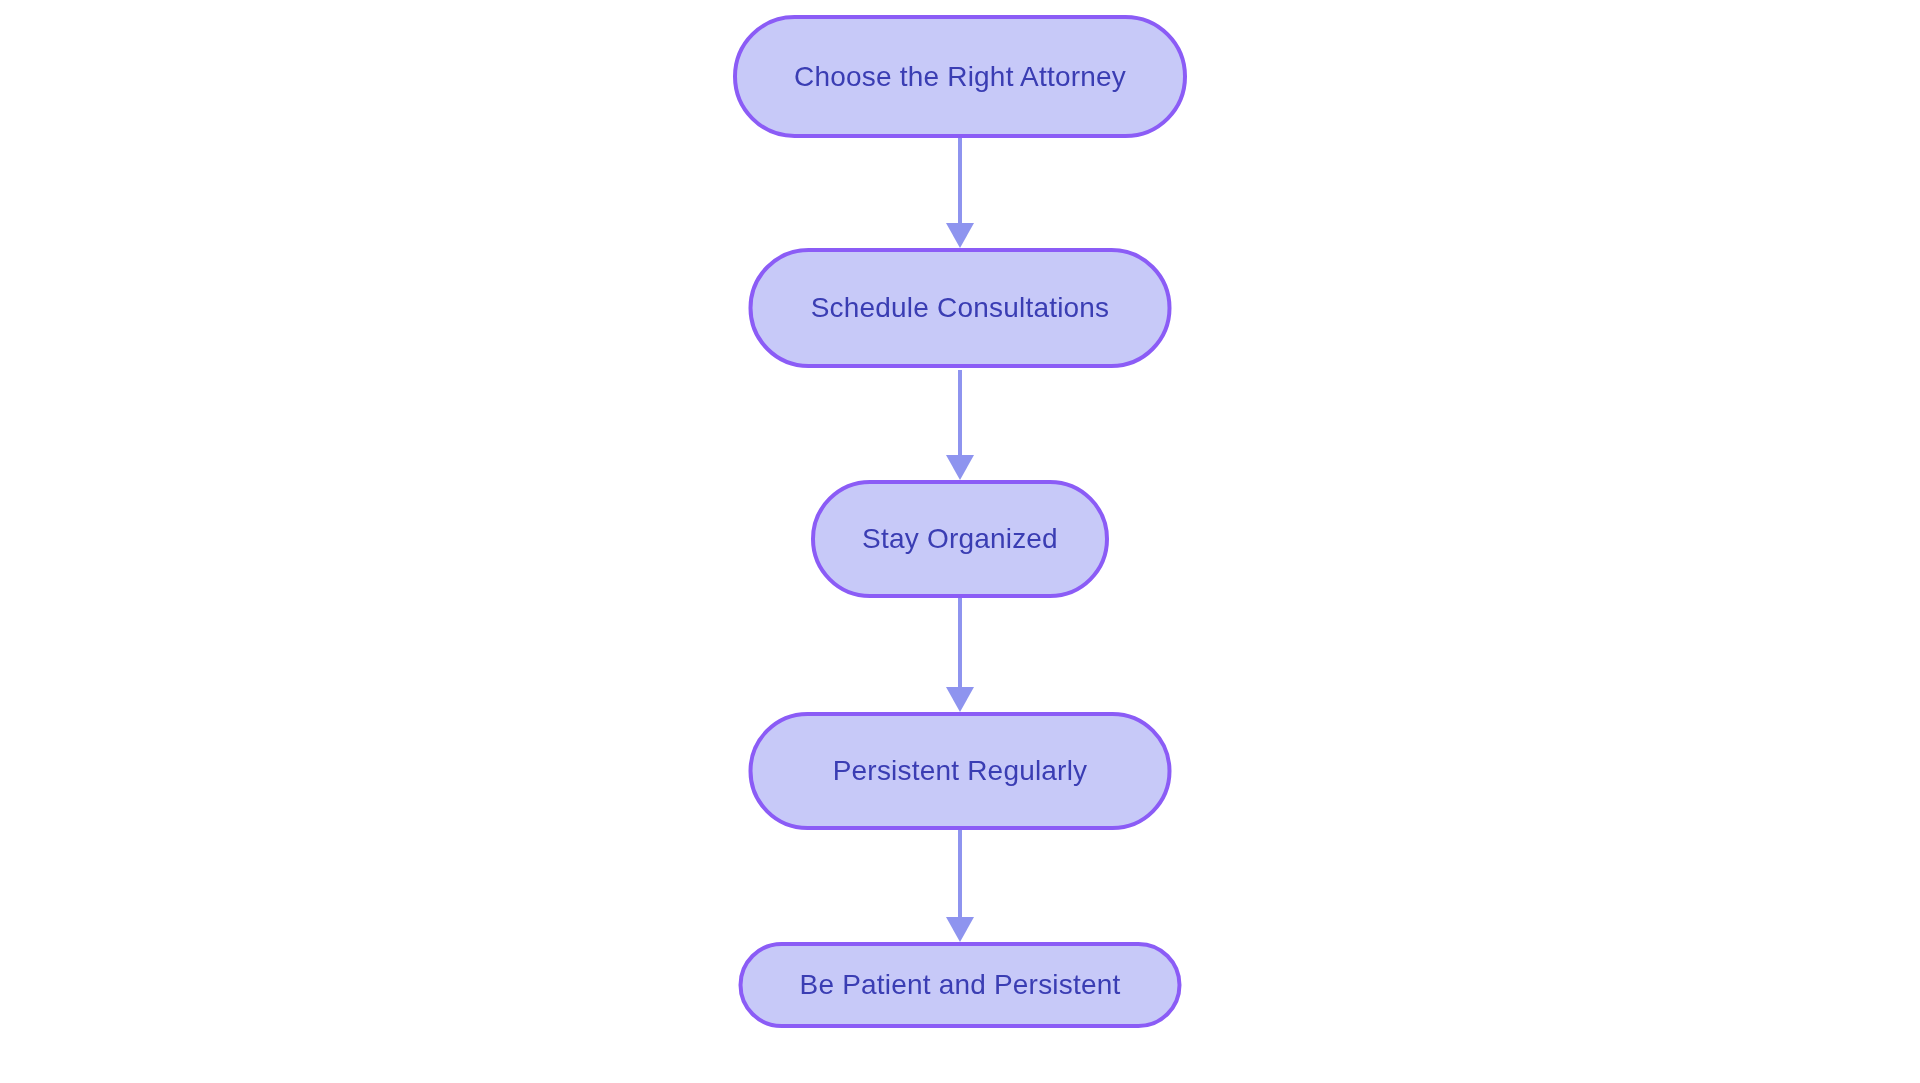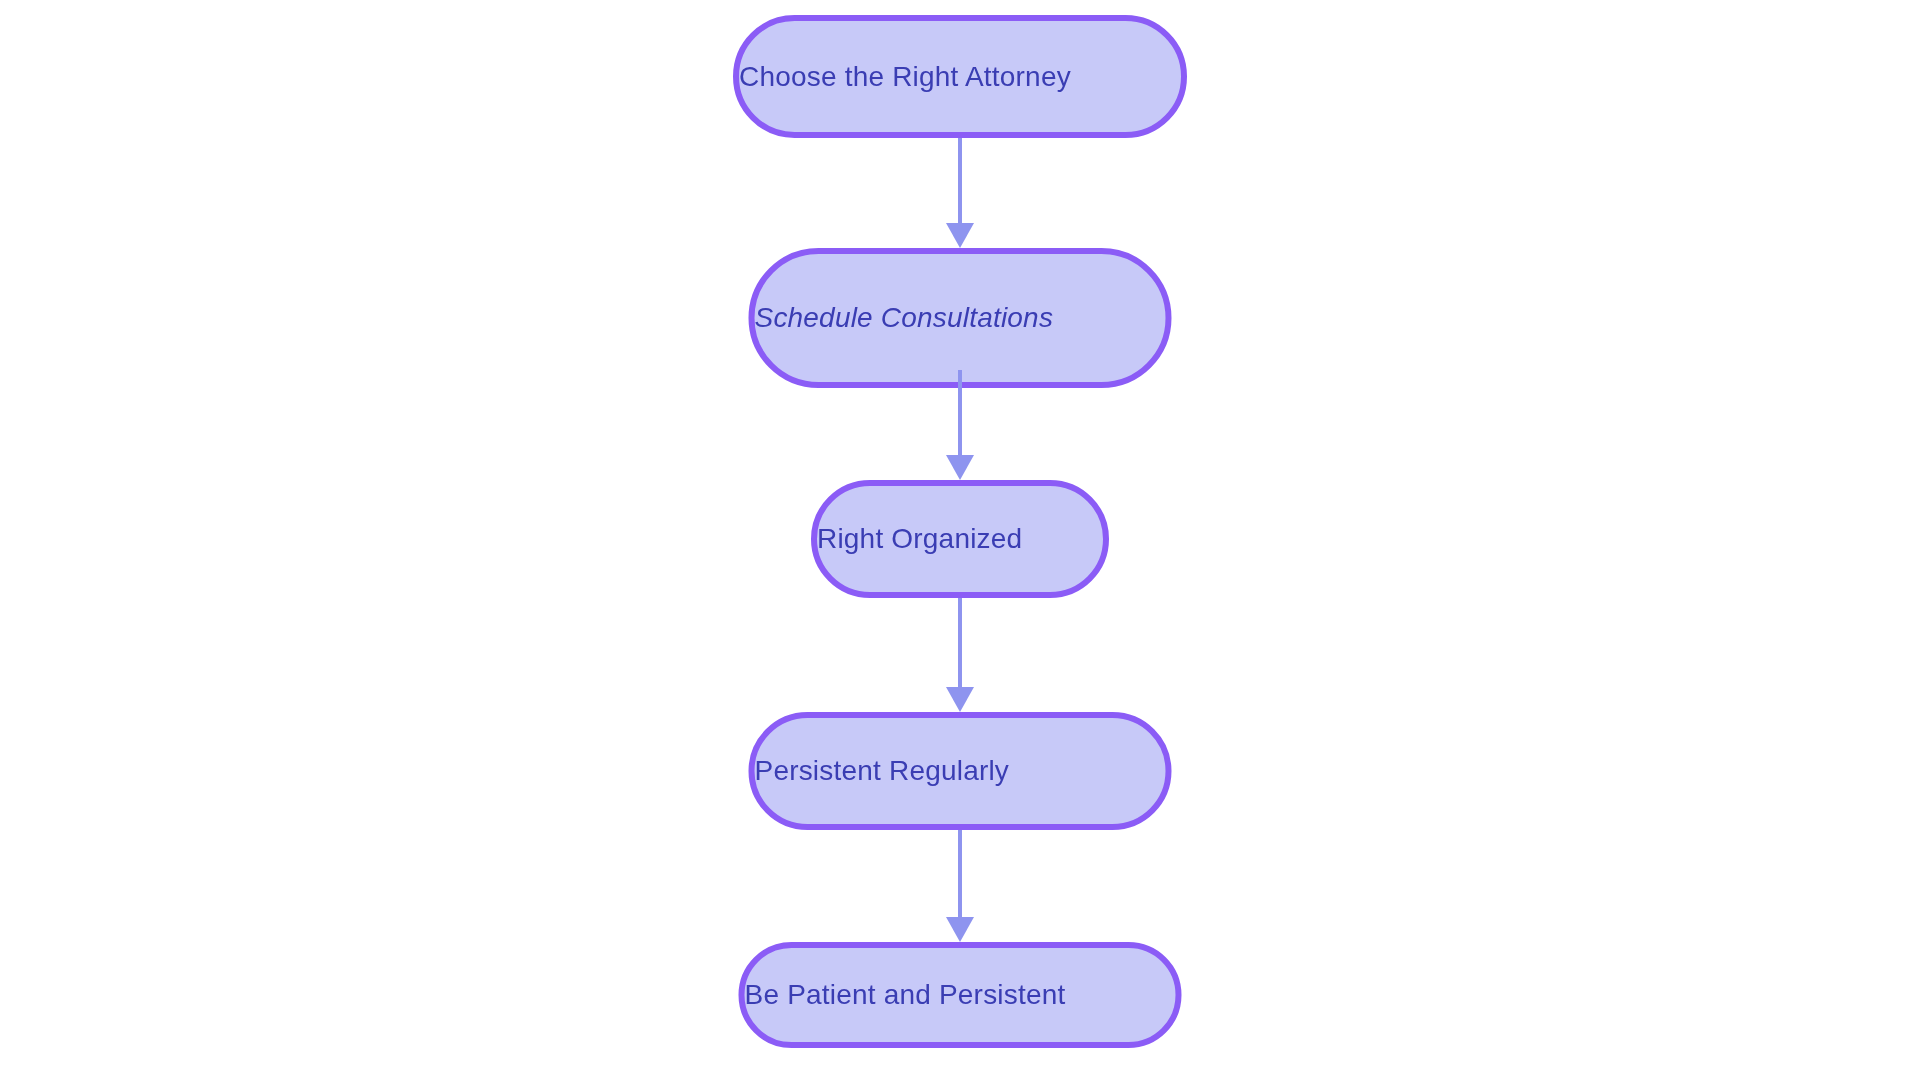--- a/index.html
+++ b/index.html
@@ -10,37 +10,38 @@
     height: 1083px;
     background: #ffffff;
     overflow: hidden;
     font-family: "Liberation Sans", sans-serif;
   }
   .flow-node {
     position: absolute;
     left: 50%;
     transform: translateX(-50%);
     background: #c7c9f8;
-    border: 6px solid #8b5cf6;
+    border: 4px solid #8b5cf6;
     border-radius: 999px;
     display: flex;
     align-items: center;
+    justify-content: center;
   }
   .flow-node .node-label {
     color: #3a3db3;
     font-size: 28px;
     font-weight: 400;
     letter-spacing: 0.2px;
     white-space: nowrap;
   }
   .n1 { top: 15px;  width: 454px; height: 123px; }
-  .n2 { top: 248px; width: 423px; height: 140px; font-style: italic; }
+  .n2 { top: 248px; width: 423px; height: 120px; }
   .n3 { top: 480px; width: 298px; height: 118px; }
   .n4 { top: 712px; width: 423px; height: 118px; }
-  .n5 { top: 942px; width: 443px; height: 106px; }
+  .n5 { top: 942px; width: 443px; height: 86px; }
 
   .arrow {
     position: absolute;
     left: 50%;
     transform: translateX(-50%);
     display: flex;
     flex-direction: column;
     align-items: center;
   }
   .arrow .shaft {
@@ -77,21 +78,21 @@
   <div class="flow-node n2">
     <span class="node-label">Schedule Consultations</span>
   </div>
 
   <div class="arrow a2">
     <div class="shaft"></div>
     <div class="head"></div>
   </div>
 
   <div class="flow-node n3">
-    <span class="node-label">Right Organized</span>
+    <span class="node-label">Stay Organized</span>
   </div>
 
   <div class="arrow a3">
     <div class="shaft"></div>
     <div class="head"></div>
   </div>
 
   <div class="flow-node n4">
     <span class="node-label">Persistent Regularly</span>
   </div>

